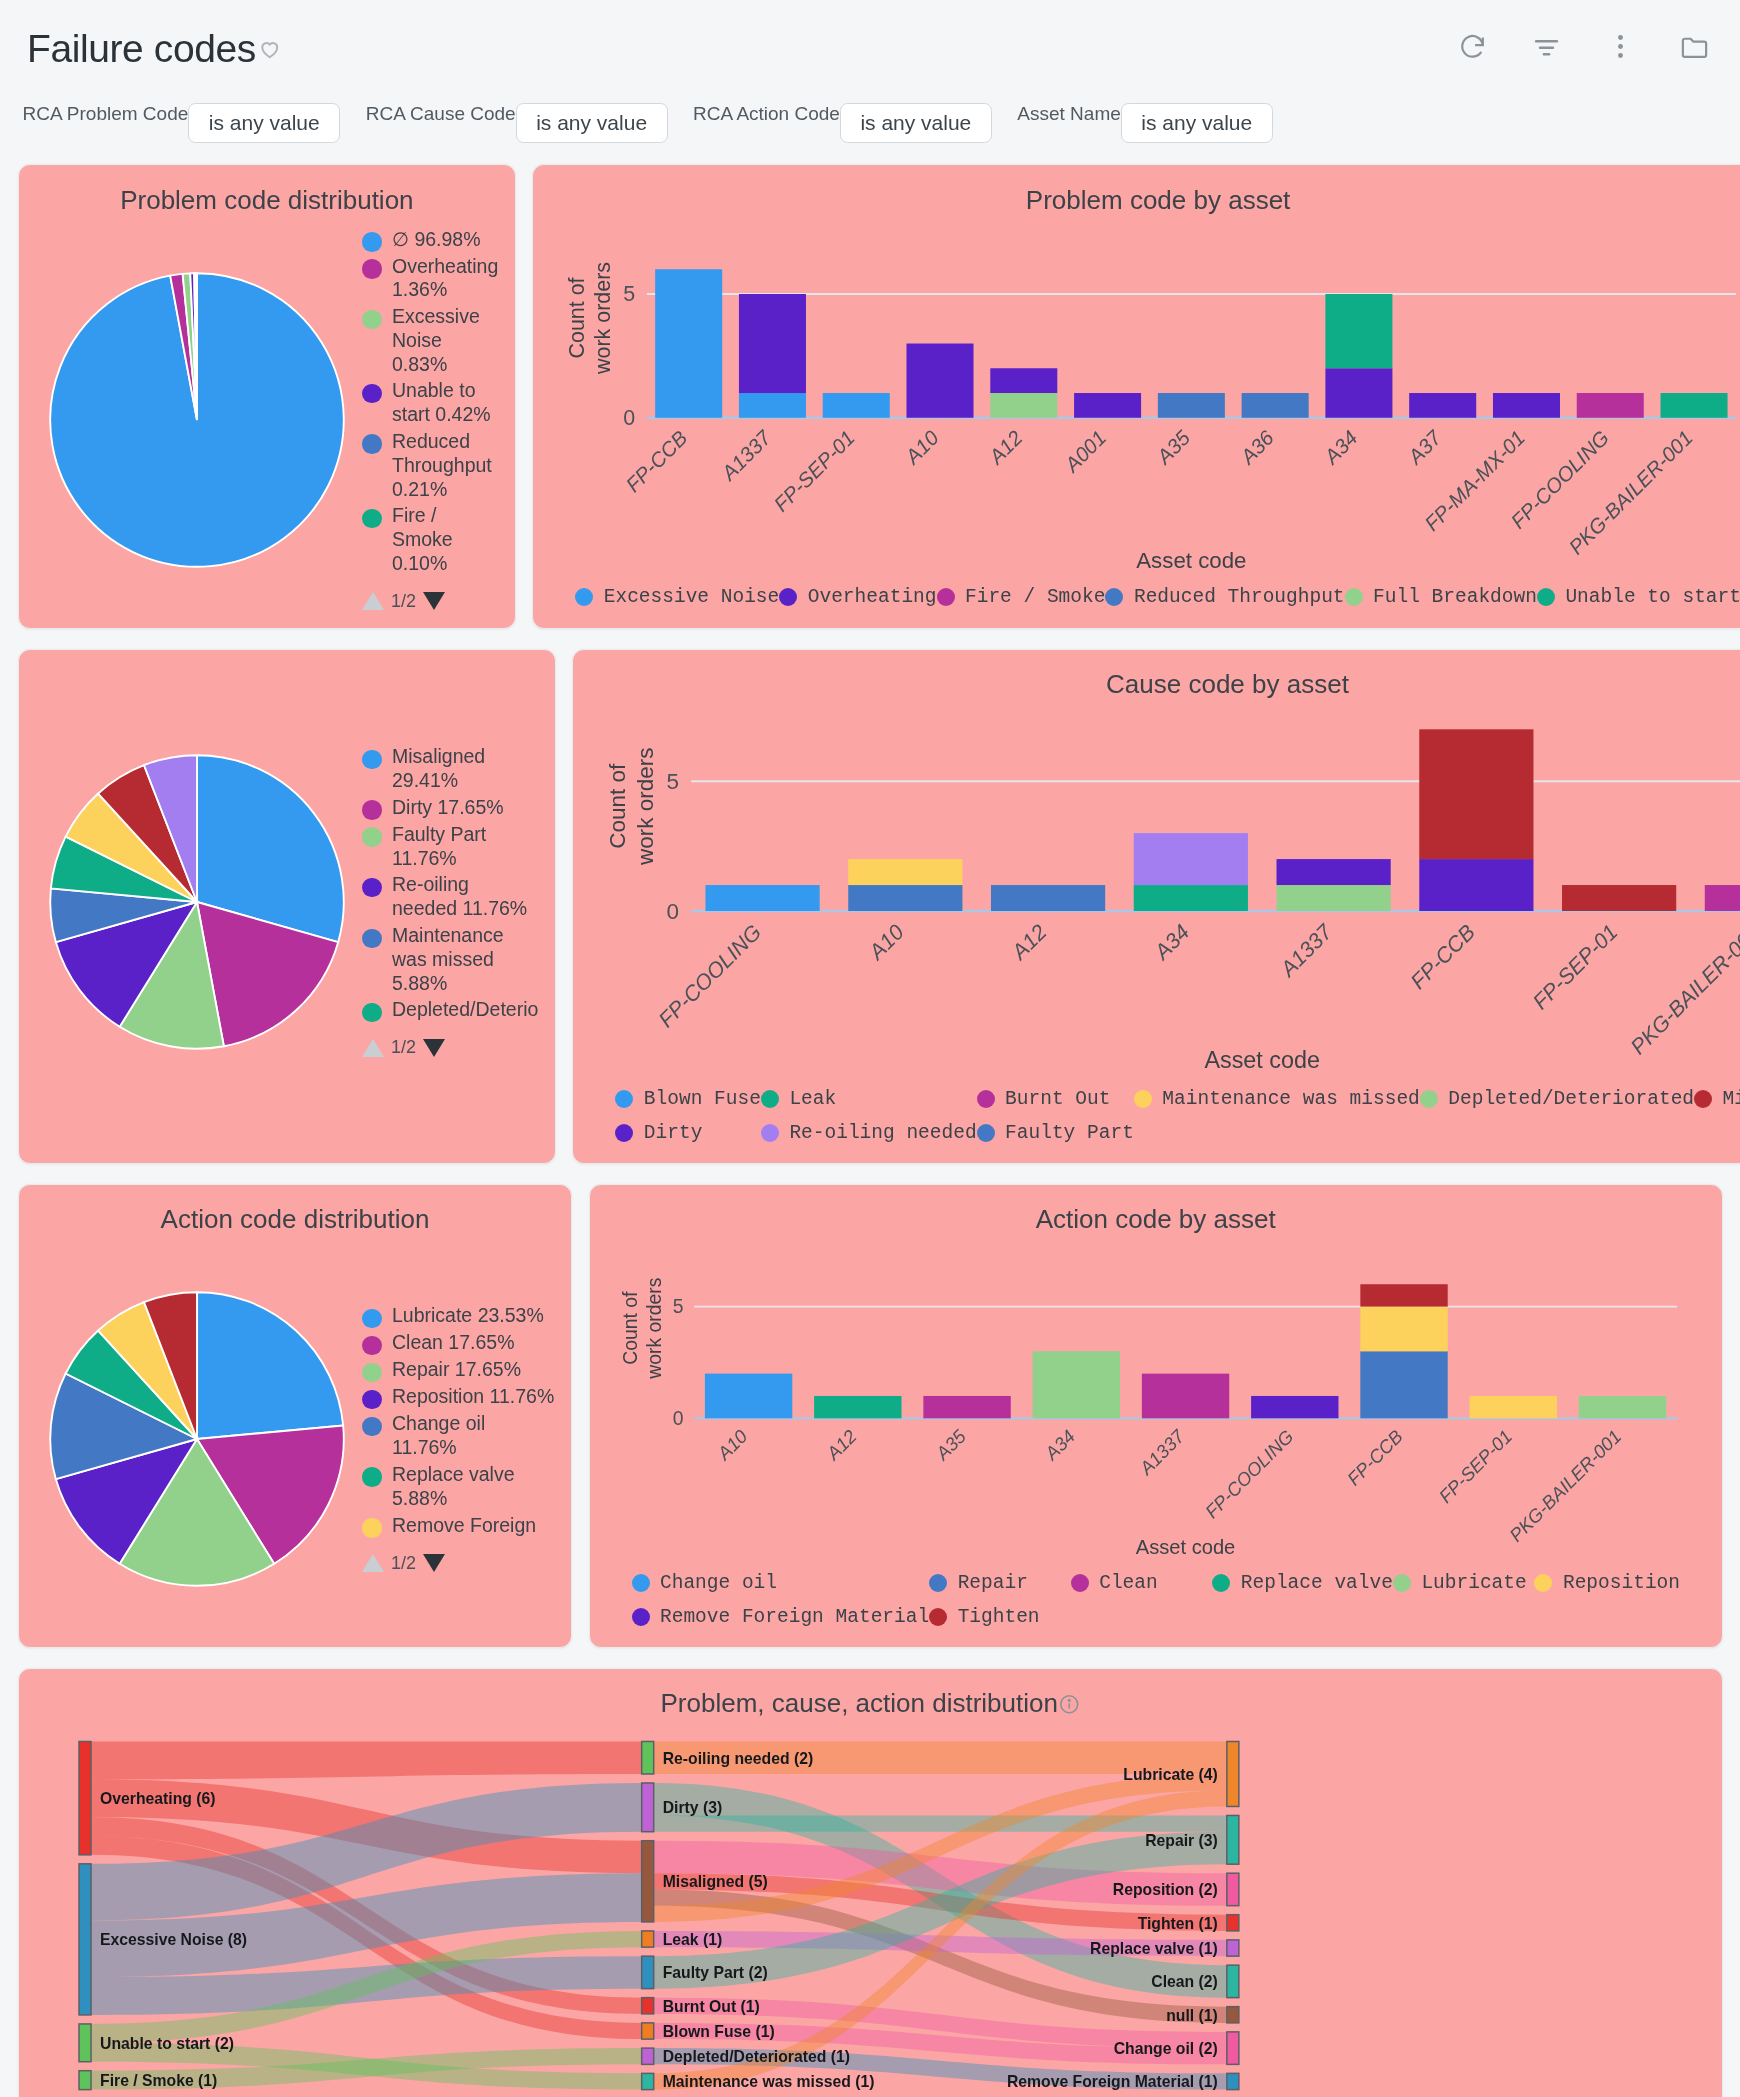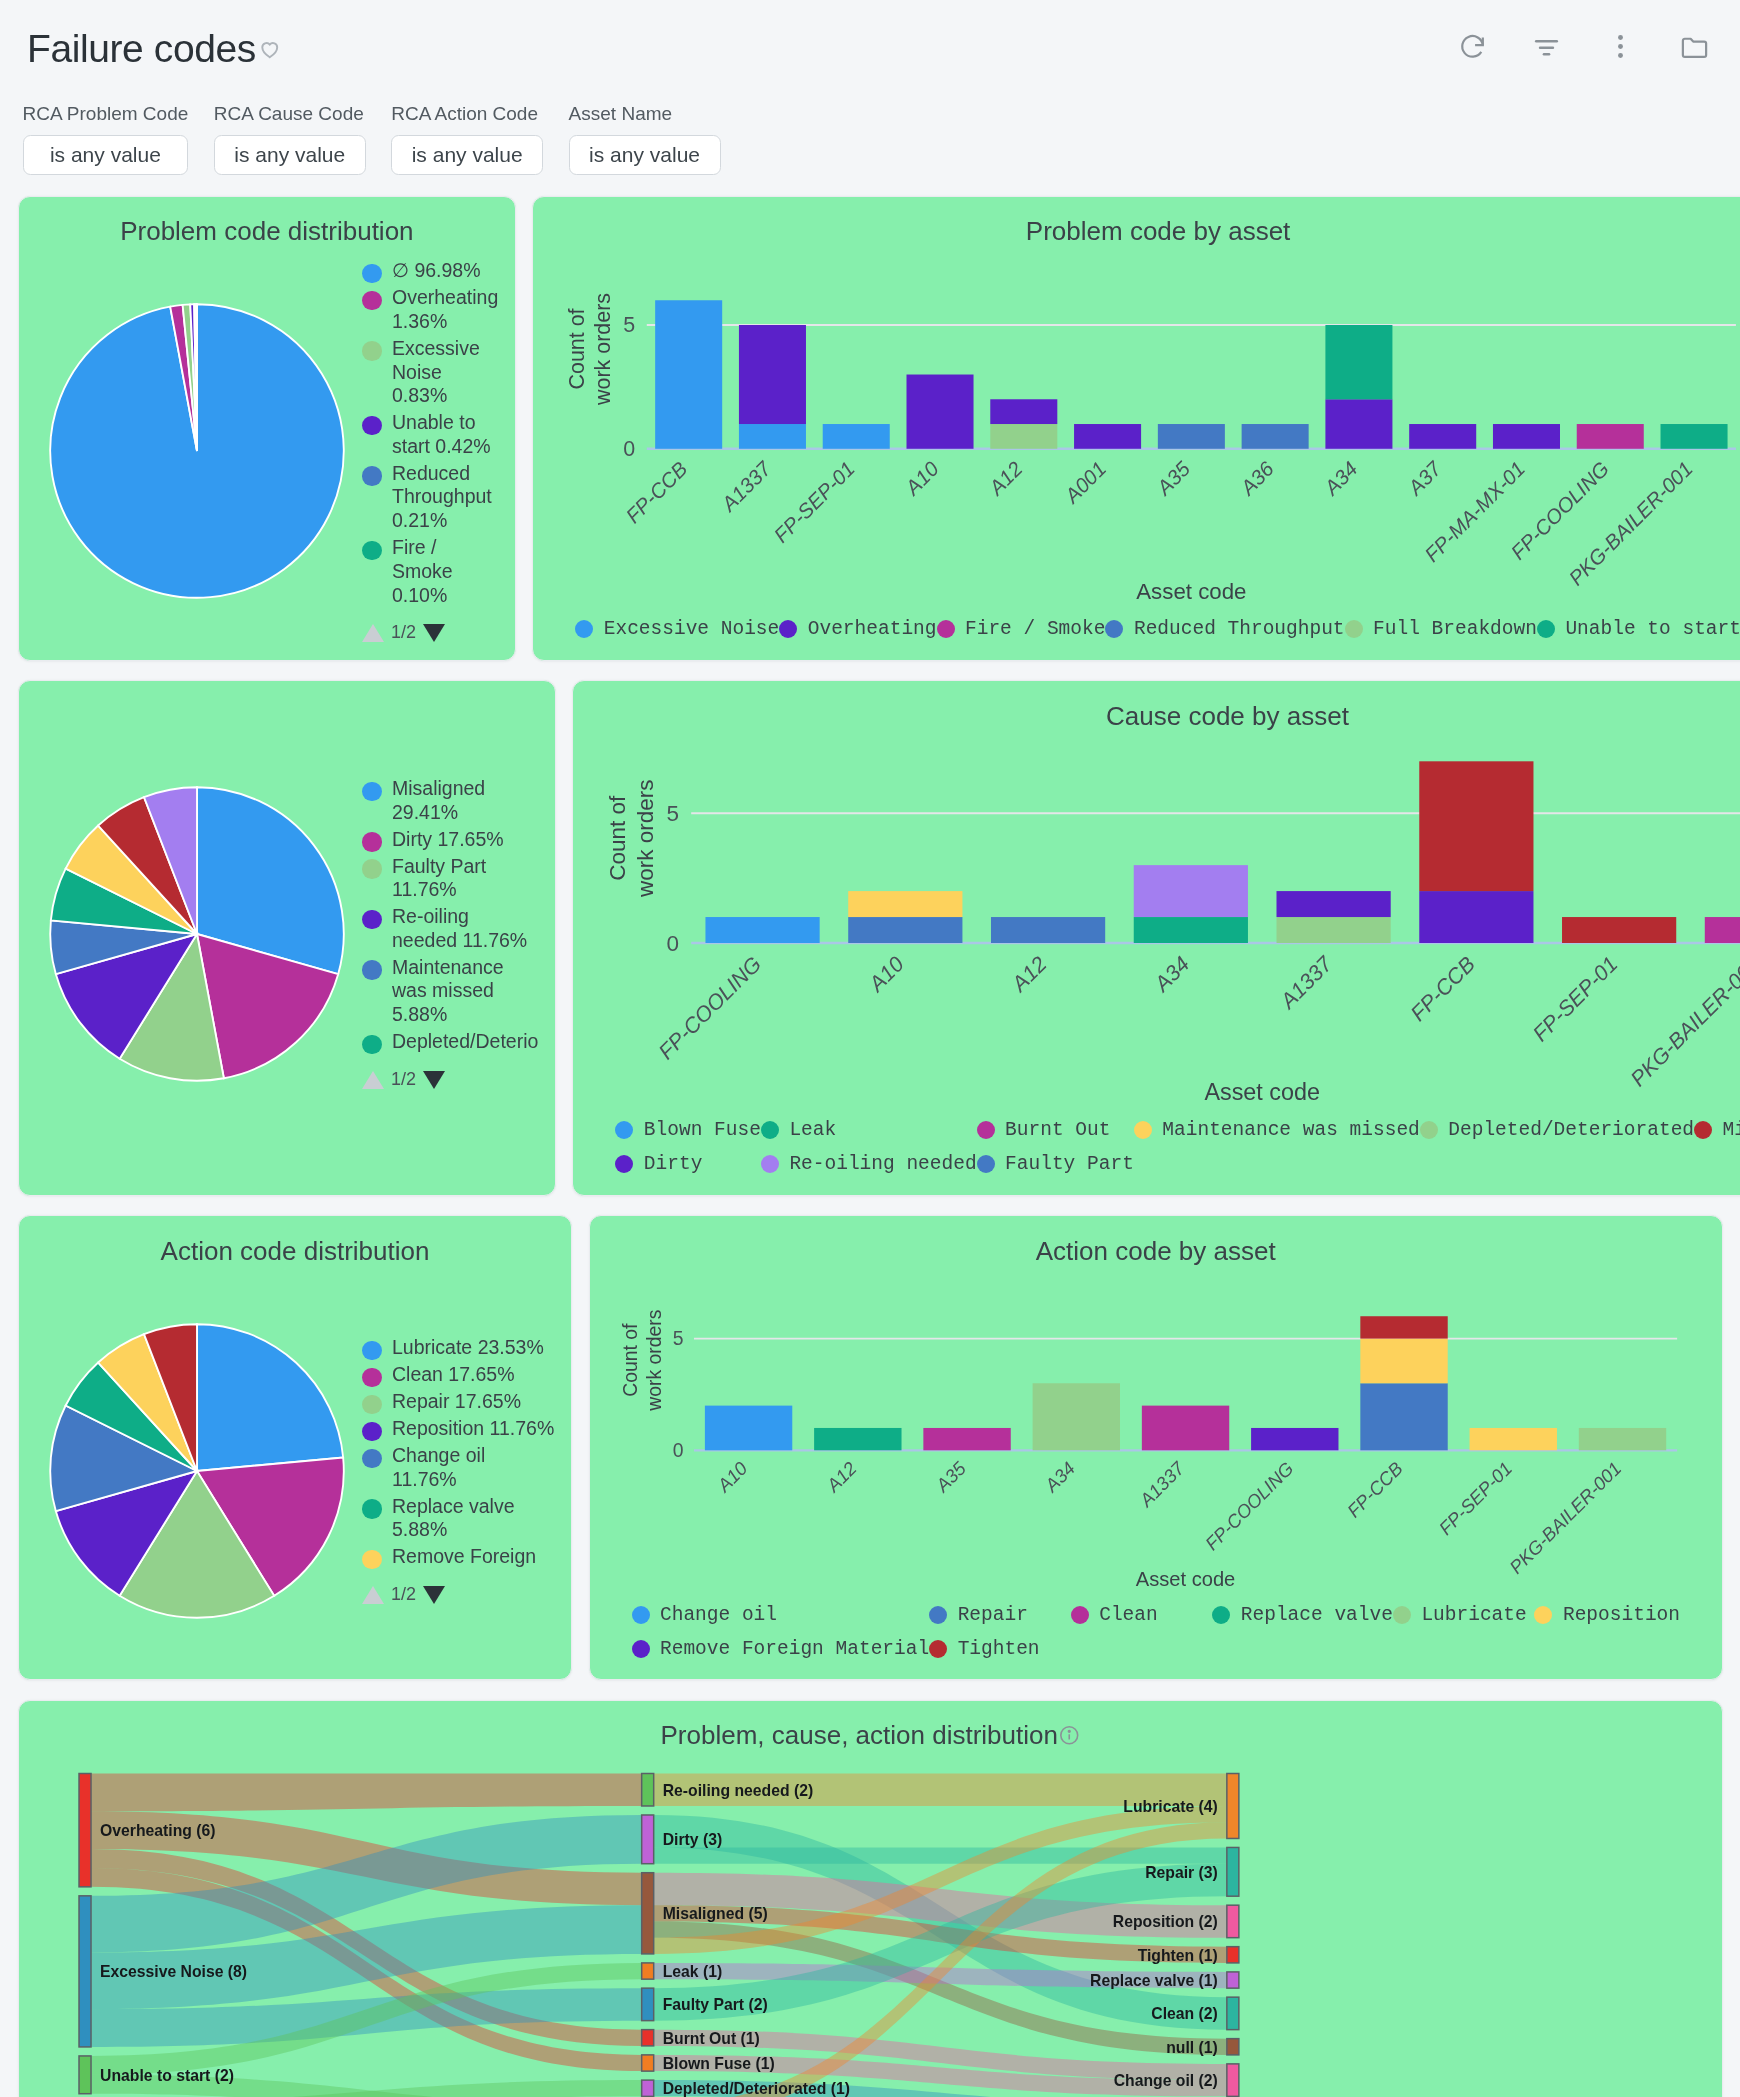--- a/index.html
+++ b/index.html
@@ -18,33 +18,33 @@
     padding: 0 27px 0 27px; position: relative;
   }
   .title-wrap { display: flex; align-items: center; gap: 1px; }
   .page-title { font-size: 39px; font-weight: 400; color: #2b3238; letter-spacing: -0.4px; }
   .heart { width: 25.5px; height: 25.5px; color: #aeb4ba; }
   .toolbar { position: absolute; right: 31px; top: 31px; display: flex; align-items: center; gap: 43px; }
   .tb-icon { width: 31px; height: 31px; color: #8b9298; display: block; }
 
   
   .filters { display: flex; gap: 25.5px; padding: 6px 22.5px 21px 22.5px; }
-  .filter { display: flex; flex-direction: column; }
+  .filter { display: flex; flex-direction: row; }
   .filter-label { font-size: 19px; color: #525a61; margin-bottom: 9.7px; }
   .filter-box {
     border: 1.5px solid #d3d8dd; border-radius: 7.5px; background: #ffffff;
     height: 40px; min-width: 147px; display: flex; align-items: center;
     justify-content: center; padding: 0 19.5px; font-size: 21px; color: #3d454b;
   }
 
   
   .grid { padding: 0 18px 18px 18px; display: flex; flex-direction: column; gap: 19.5px; }
   .row { display: flex; gap: 16.5px; }
   .card {
-    background: #86efac; border-radius: 12px; border: 0.7px solid #e9ecef;
+    background: #fca5a5; border-radius: 12px; border: 0.7px solid #e9ecef;
     box-shadow: 0 0.7px 2.2px rgba(16,24,40,0.05);
     display: flex; flex-direction: column;
   }
   .card.left { width: 554px; }
   .card.right { flex: 1; }
   .card.full { width: 100%; }
   .card-title {
     text-align: center; font-size: 26px; font-weight: 400; color: #3b4248;
     padding: 19.5px 0 4.5px 0;
   }

